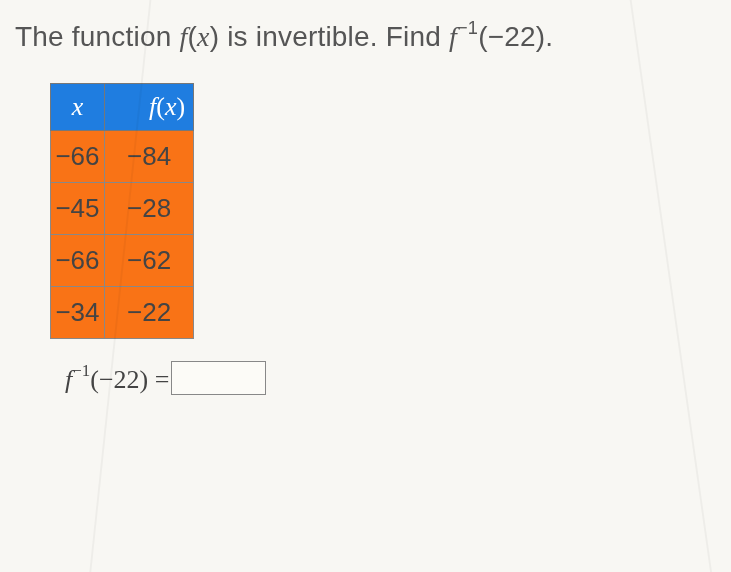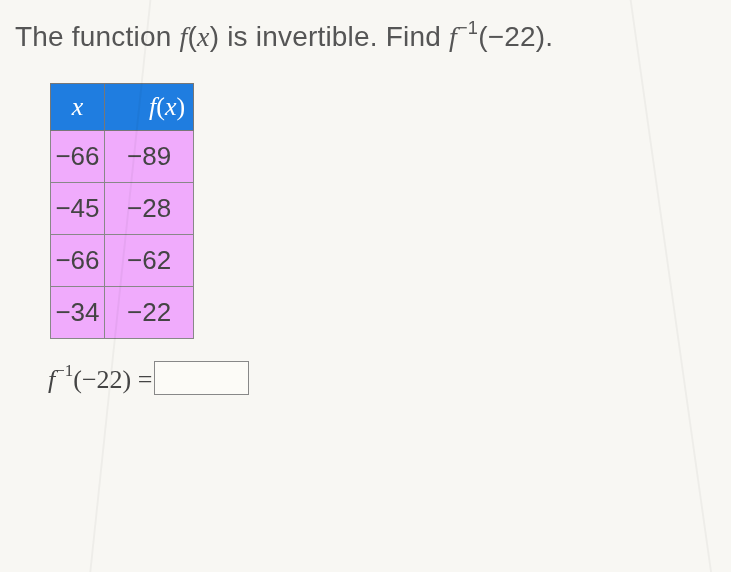--- a/index.html
+++ b/index.html
@@ -43,25 +43,25 @@
     }
     th.fx { font-style: normal; padding-left: 44px; }
     th.fx .f { font-style: italic; }
     th.fx .x { font-style: italic; }
     td {
       border: 1px solid #888;
       padding: 10px 4px;
       text-align: center;
       font-family: Arial, sans-serif;
       color: #444;
-      background: #f0abfc;
+      background: #f97316;
       min-width: 54px;
     }
     .answer-row {
-      margin-left: 33px;
+      margin-left: 50px;
       margin-top: 22px;
       font-size: 26px;
       color: #444;
       display: flex;
       align-items: center;
       gap: 2px;
       font-family: 'Times New Roman', serif;
     }
     .answer-row .func { font-style: italic; }
     .answer-box {
@@ -92,21 +92,21 @@
   <table>
     <thead>
       <tr>
         <th>x</th>
         <th class="fx"><span class="f">f</span><span>(</span><span class="x">x</span><span>)</span></th>
       </tr>
     </thead>
     <tbody>
       <tr>
         <td>−66</td>
-        <td>−89</td>
+        <td>−84</td>
       </tr>
       <tr>
         <td>−45</td>
         <td>−28</td>
       </tr>
       <tr>
         <td>−66</td>
         <td>−62</td>
       </tr>
       <tr>

